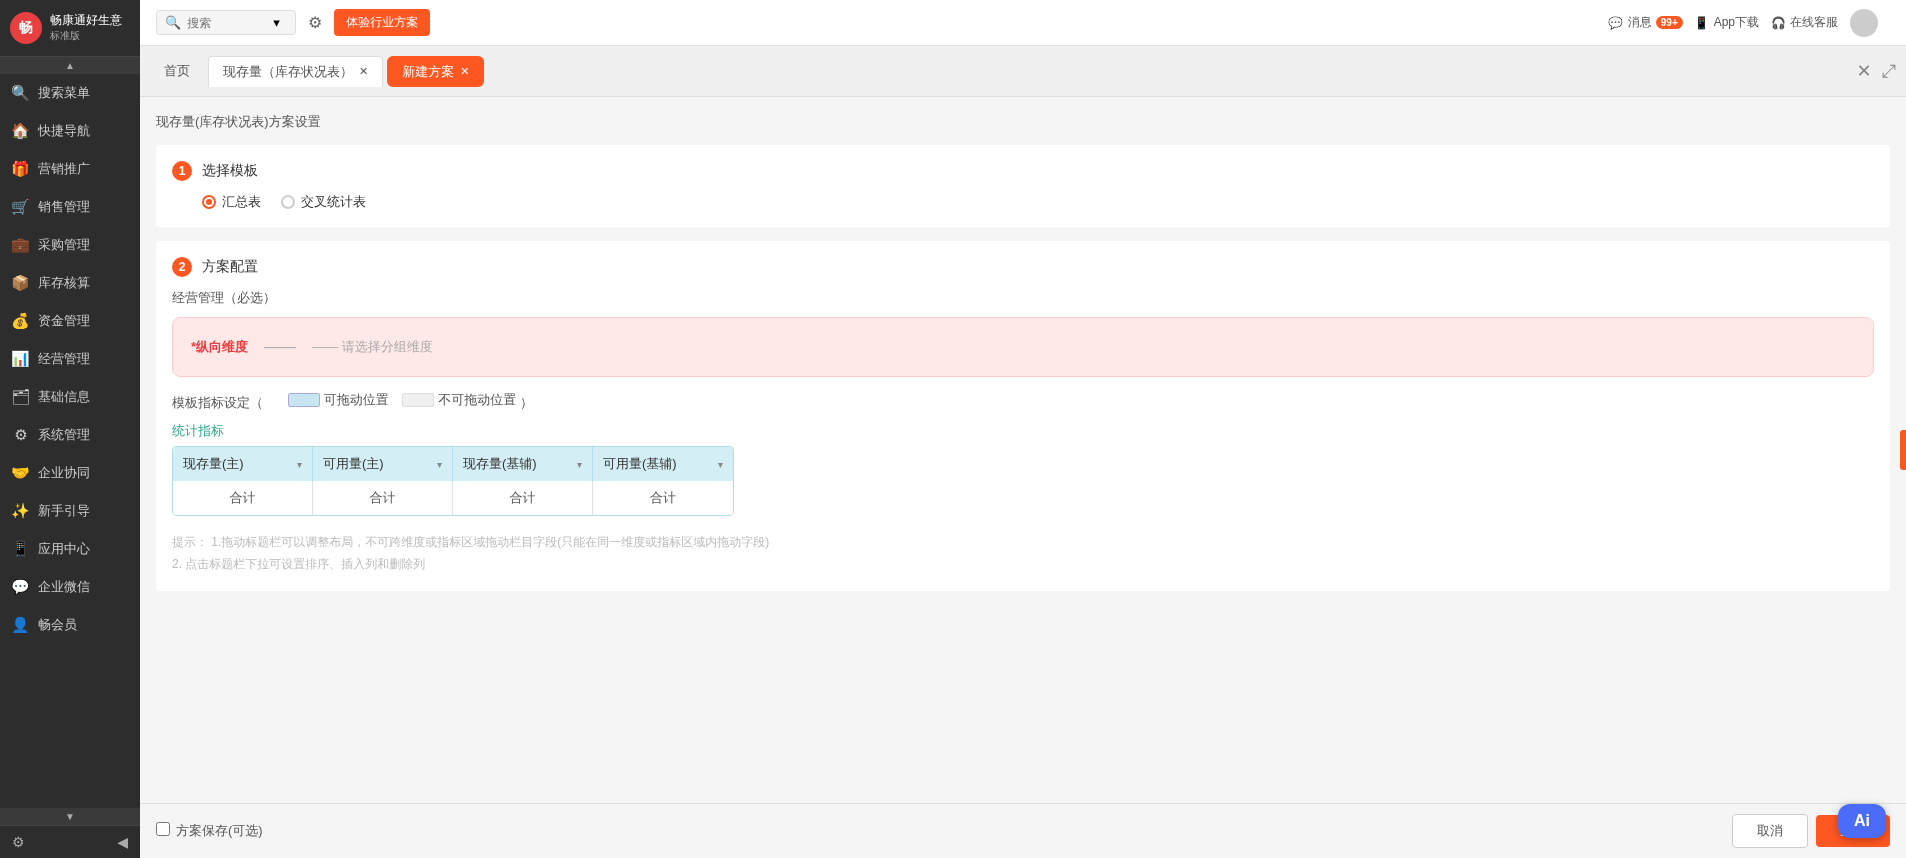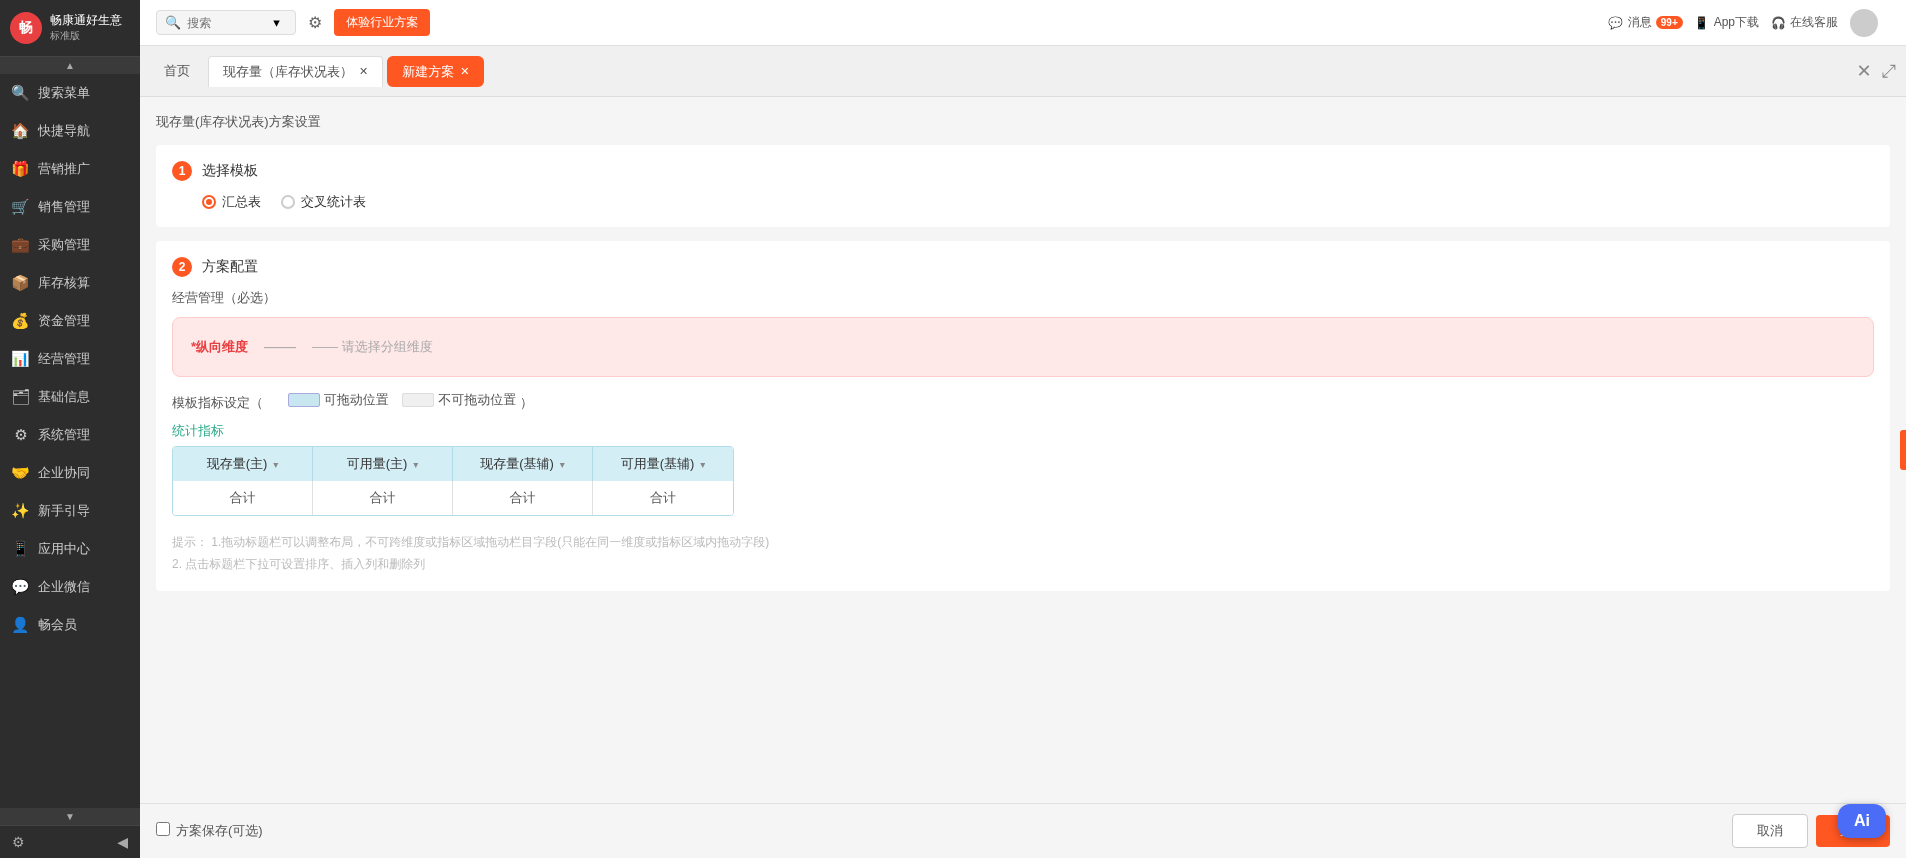--- a/index.html
+++ b/index.html
@@ -167,21 +167,21 @@
     .metrics-label { font-size: 13px; color: #555; margin-bottom: 10px; }
 
     
     .stats-section { margin-top: 8px; }
     .stats-section-label { color: #2aaa8a; font-size: 13px; margin-bottom: 6px; }
     .stats-table { border: 1px solid #b2dce8; border-radius: 4px; overflow: hidden; display: inline-table; min-width: 560px; }
     .stats-table-header { display: flex; background: #d4eef5; }
     .stats-table-body { display: flex; background: #fff; }
     .stats-col {
       width: 140px; border-right: 1px solid #b2dce8;
-      display: flex; align-items: center; justify-content: center;
+      display: flex; align-items: center; justify-content: space-between;
       padding: 8px 10px; font-size: 13px; color: #333; gap: 6px;
     }
     .stats-col:last-child { border-right: none; }
     .stats-col-body {
       width: 140px; border-right: 1px solid #e0e0e0;
       display: flex; align-items: center; justify-content: center;
       padding: 8px 10px; font-size: 13px; color: #555;
     }
     .stats-col-body:last-child { border-right: none; }
     .dropdown-arrow { color: #888; font-size: 10px; }

